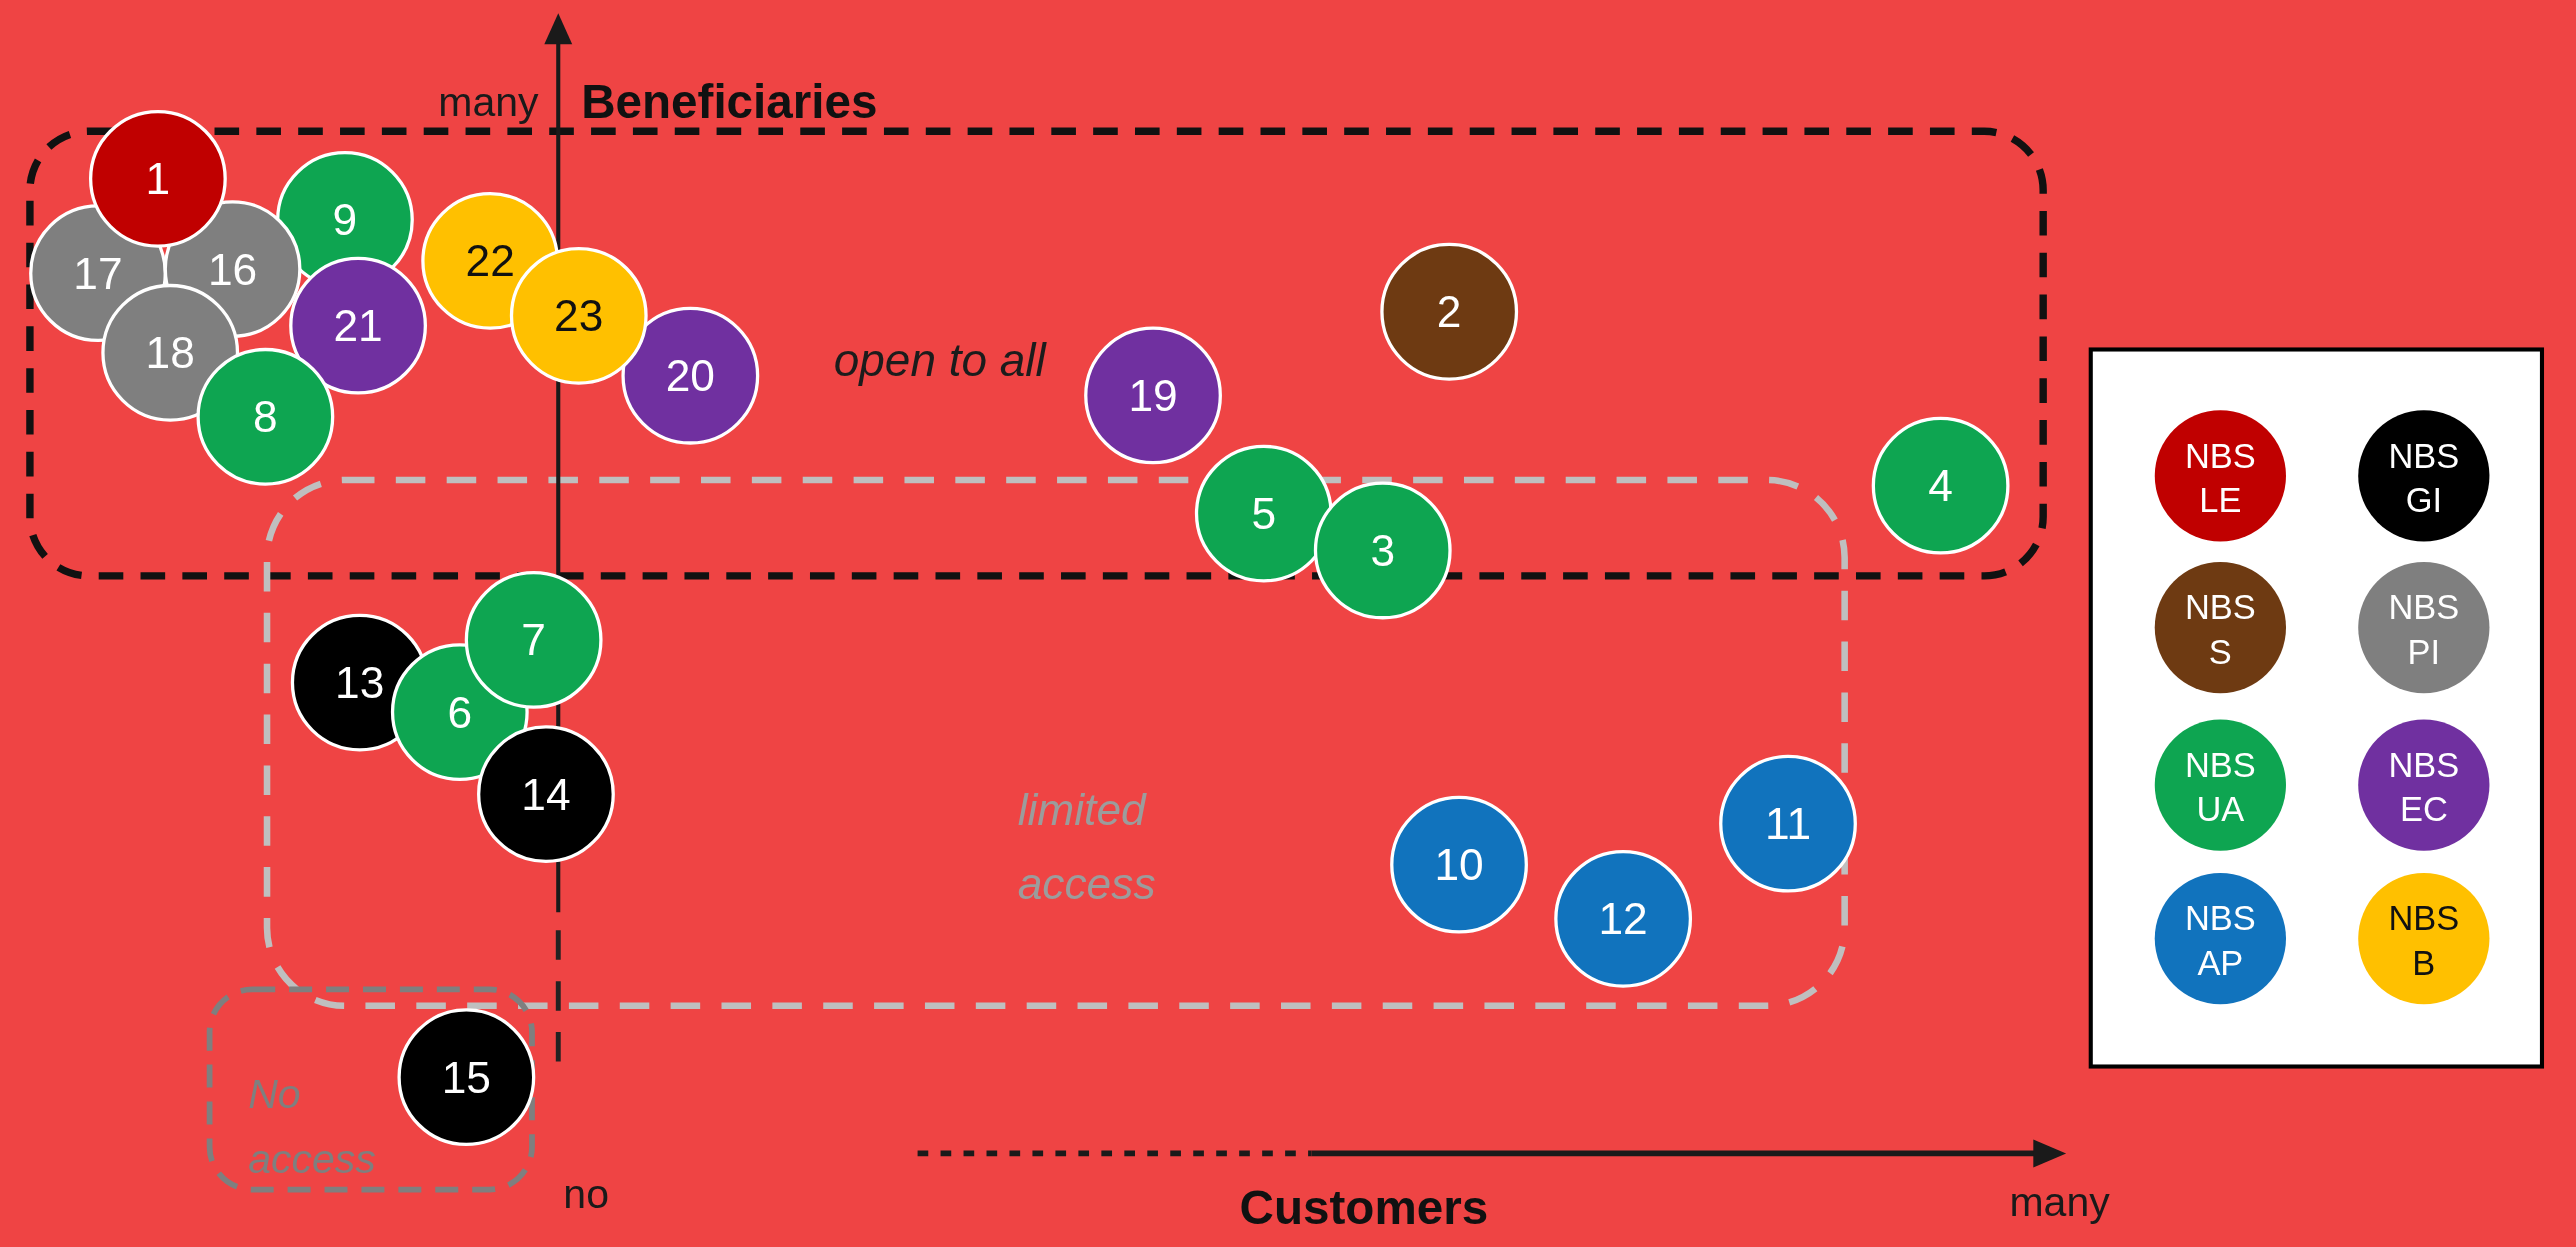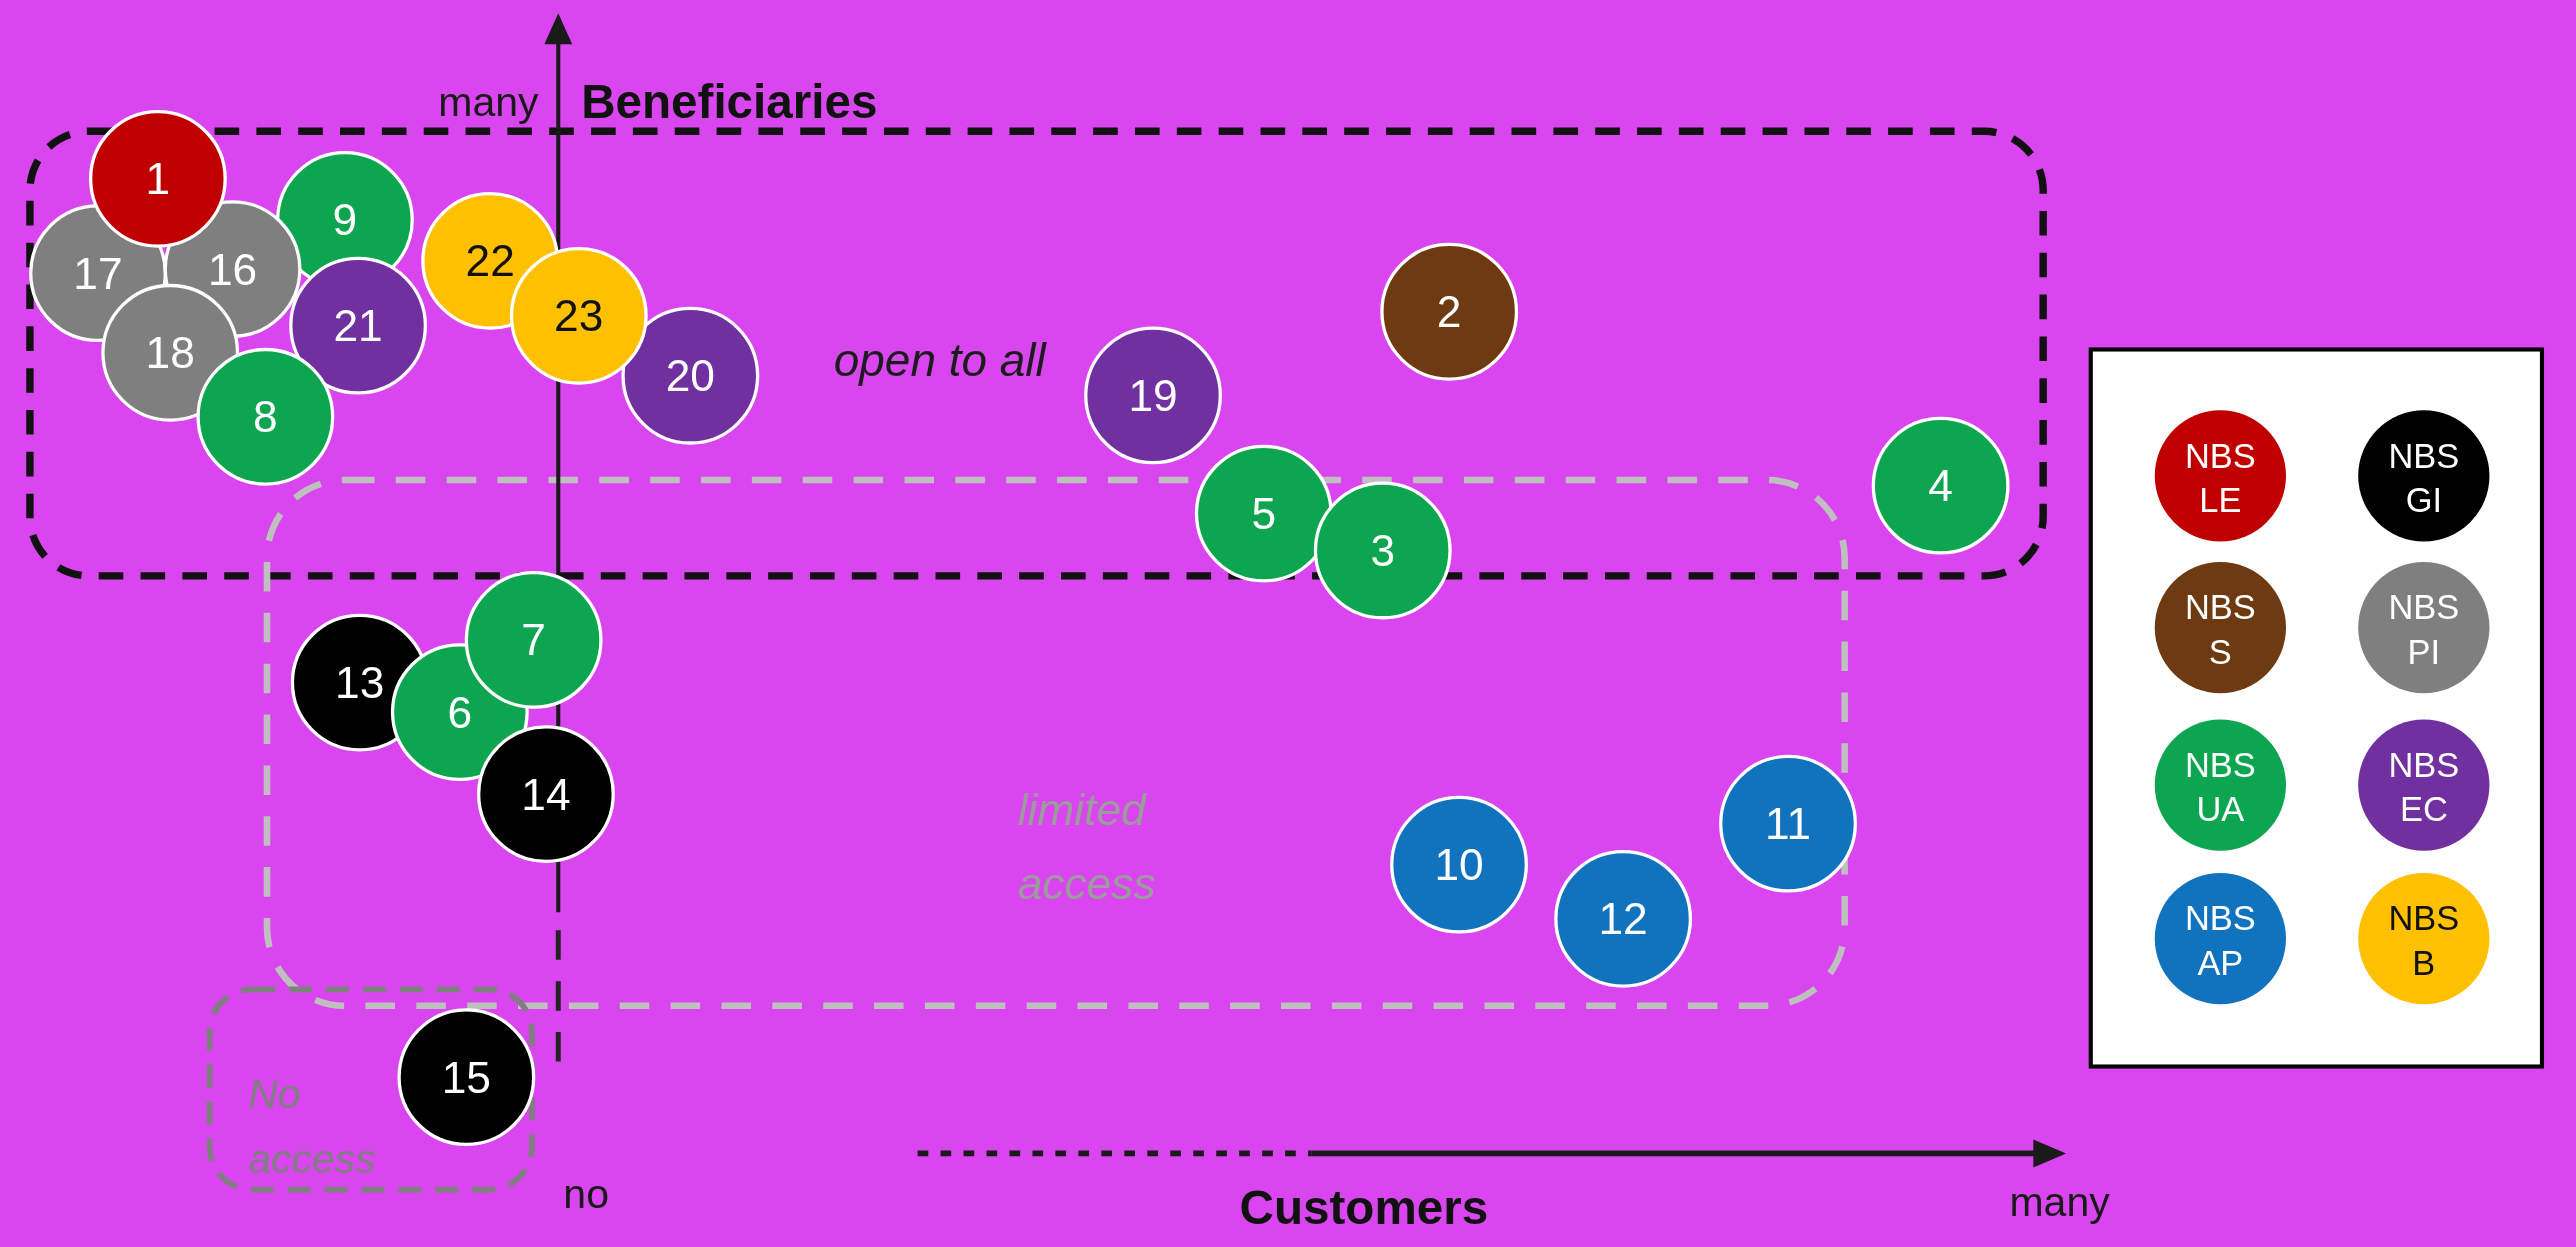--- a/index.html
+++ b/index.html
@@ -1,20 +1,20 @@
 <!DOCTYPE html>
 <html style="font-size:13px"><head>
 <meta charset="utf-8">
 <style>
   html, body { margin: 0; padding: 0; background: #ffffff; }
   #stage {
     position: relative;
     width: 2576px;
     height: 1247px;
-    background: #d946ef;
+    background: #ef4444;
     font-family: "Liberation Sans", sans-serif;
     text-decoration: underline;
   }
   svg text { font-family: "Liberation Sans", sans-serif; }
   .axis-end-label   { font-size: 50px; fill: #1a1a1a; }
   .axis-title       { font-size: 58px; font-weight: bold; fill: #111111; }
   .region-label-dark{ font-size: 56px; font-style: italic; fill: #1c1c1c; }
   .region-label-mid { font-size: 54px; font-style: italic; fill: #9c9c9c; }
   .region-label-gray{ font-size: 50px; font-style: italic; fill: #7f7f7f; }
   .bubble-num       { font-size: 54px; }

